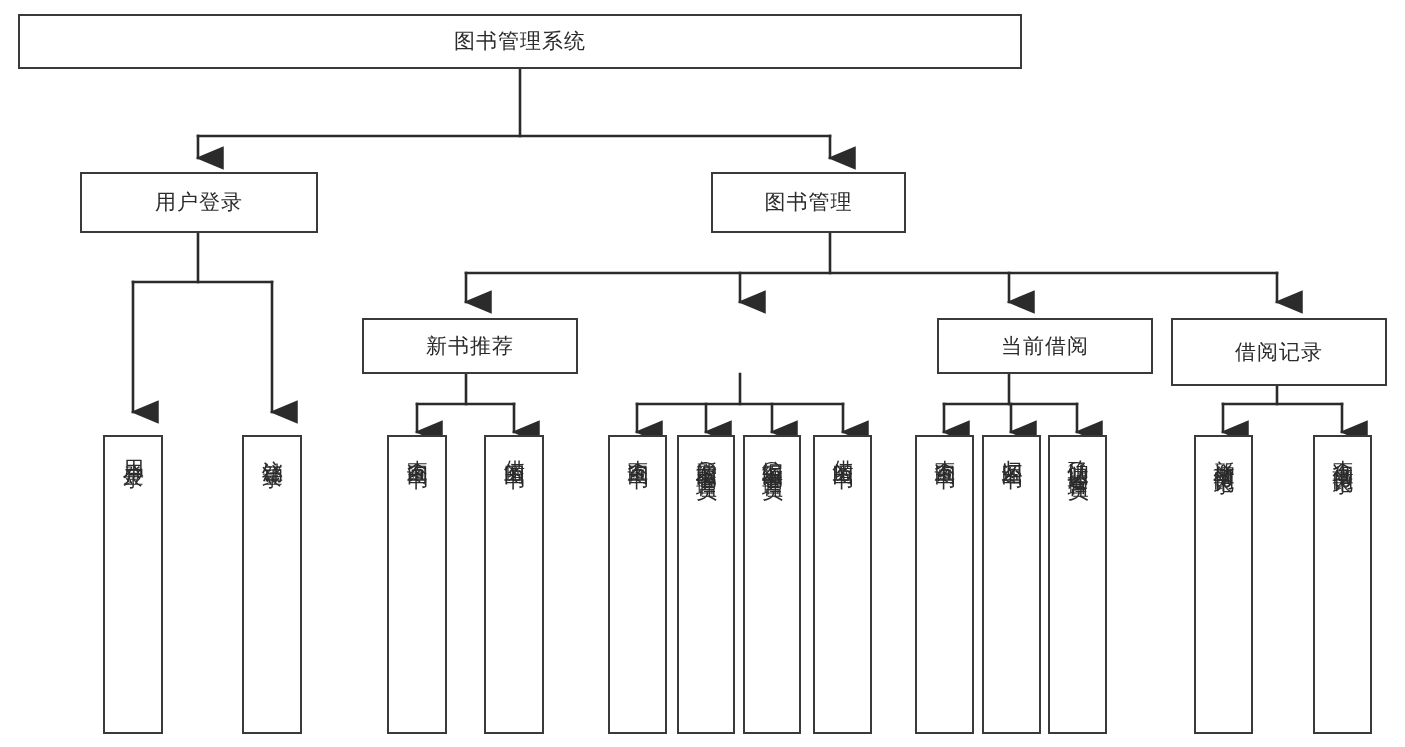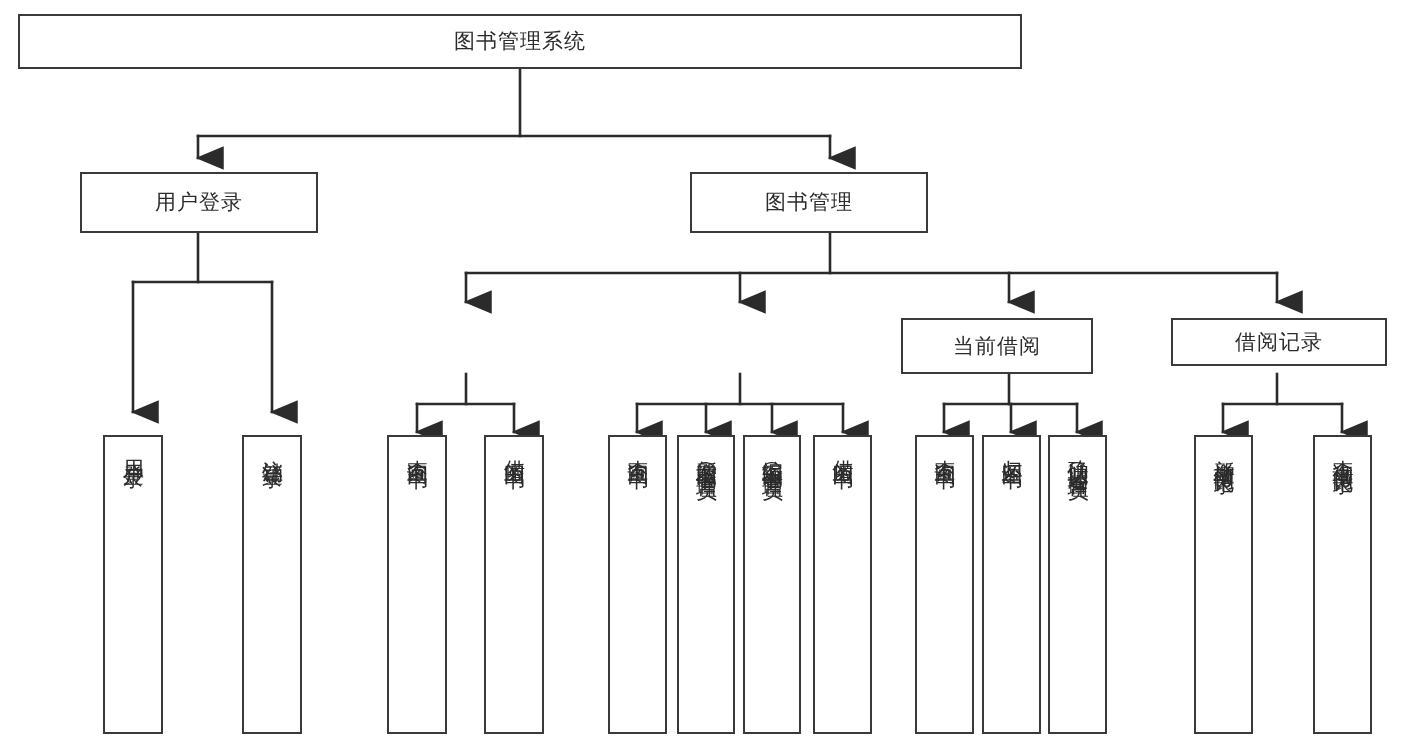--- a/index.html
+++ b/index.html
@@ -123,31 +123,34 @@
   </svg>
 
   <div class="node horiz" style="left:18px;top:14px;width:1004px;height:55px;">
     <span class="label">图书管理系统</span>
   </div>
 
   <div class="node horiz" style="left:80px;top:172px;width:238px;height:61px;">
     <span class="label">用户登录</span>
   </div>
 
-  <div class="node horiz" style="left:690px;top:172px;width:238px;height:61px;">
+  <div class="node horiz" style="left:711px;top:172px;width:195px;height:61px;">
     <span class="label">图书管理</span>
   </div>
 
-
-
-  <div class="node horiz" style="left:901px;top:318px;width:192px;height:56px;">
+  <div class="node horiz" style="left:362px;top:318px;width:216px;height:56px;">
+    <span class="label">新书推荐</span>
+  </div>
+
+
+  <div class="node horiz" style="left:937px;top:318px;width:216px;height:56px;">
     <span class="label">当前借阅</span>
   </div>
 
-  <div class="node horiz" style="left:1171px;top:318px;width:216px;height:48px;">
+  <div class="node horiz" style="left:1171px;top:318px;width:216px;height:68px;">
     <span class="label">借阅记录</span>
   </div>
 
   <div class="node vert" style="left:103px;top:435px;width:60px;height:299px;">
     <span class="label">用户登录</span>
   </div>
 
   <div class="node vert" style="left:242px;top:435px;width:60px;height:299px;">
     <span class="label">注销登录</span>
   </div>

